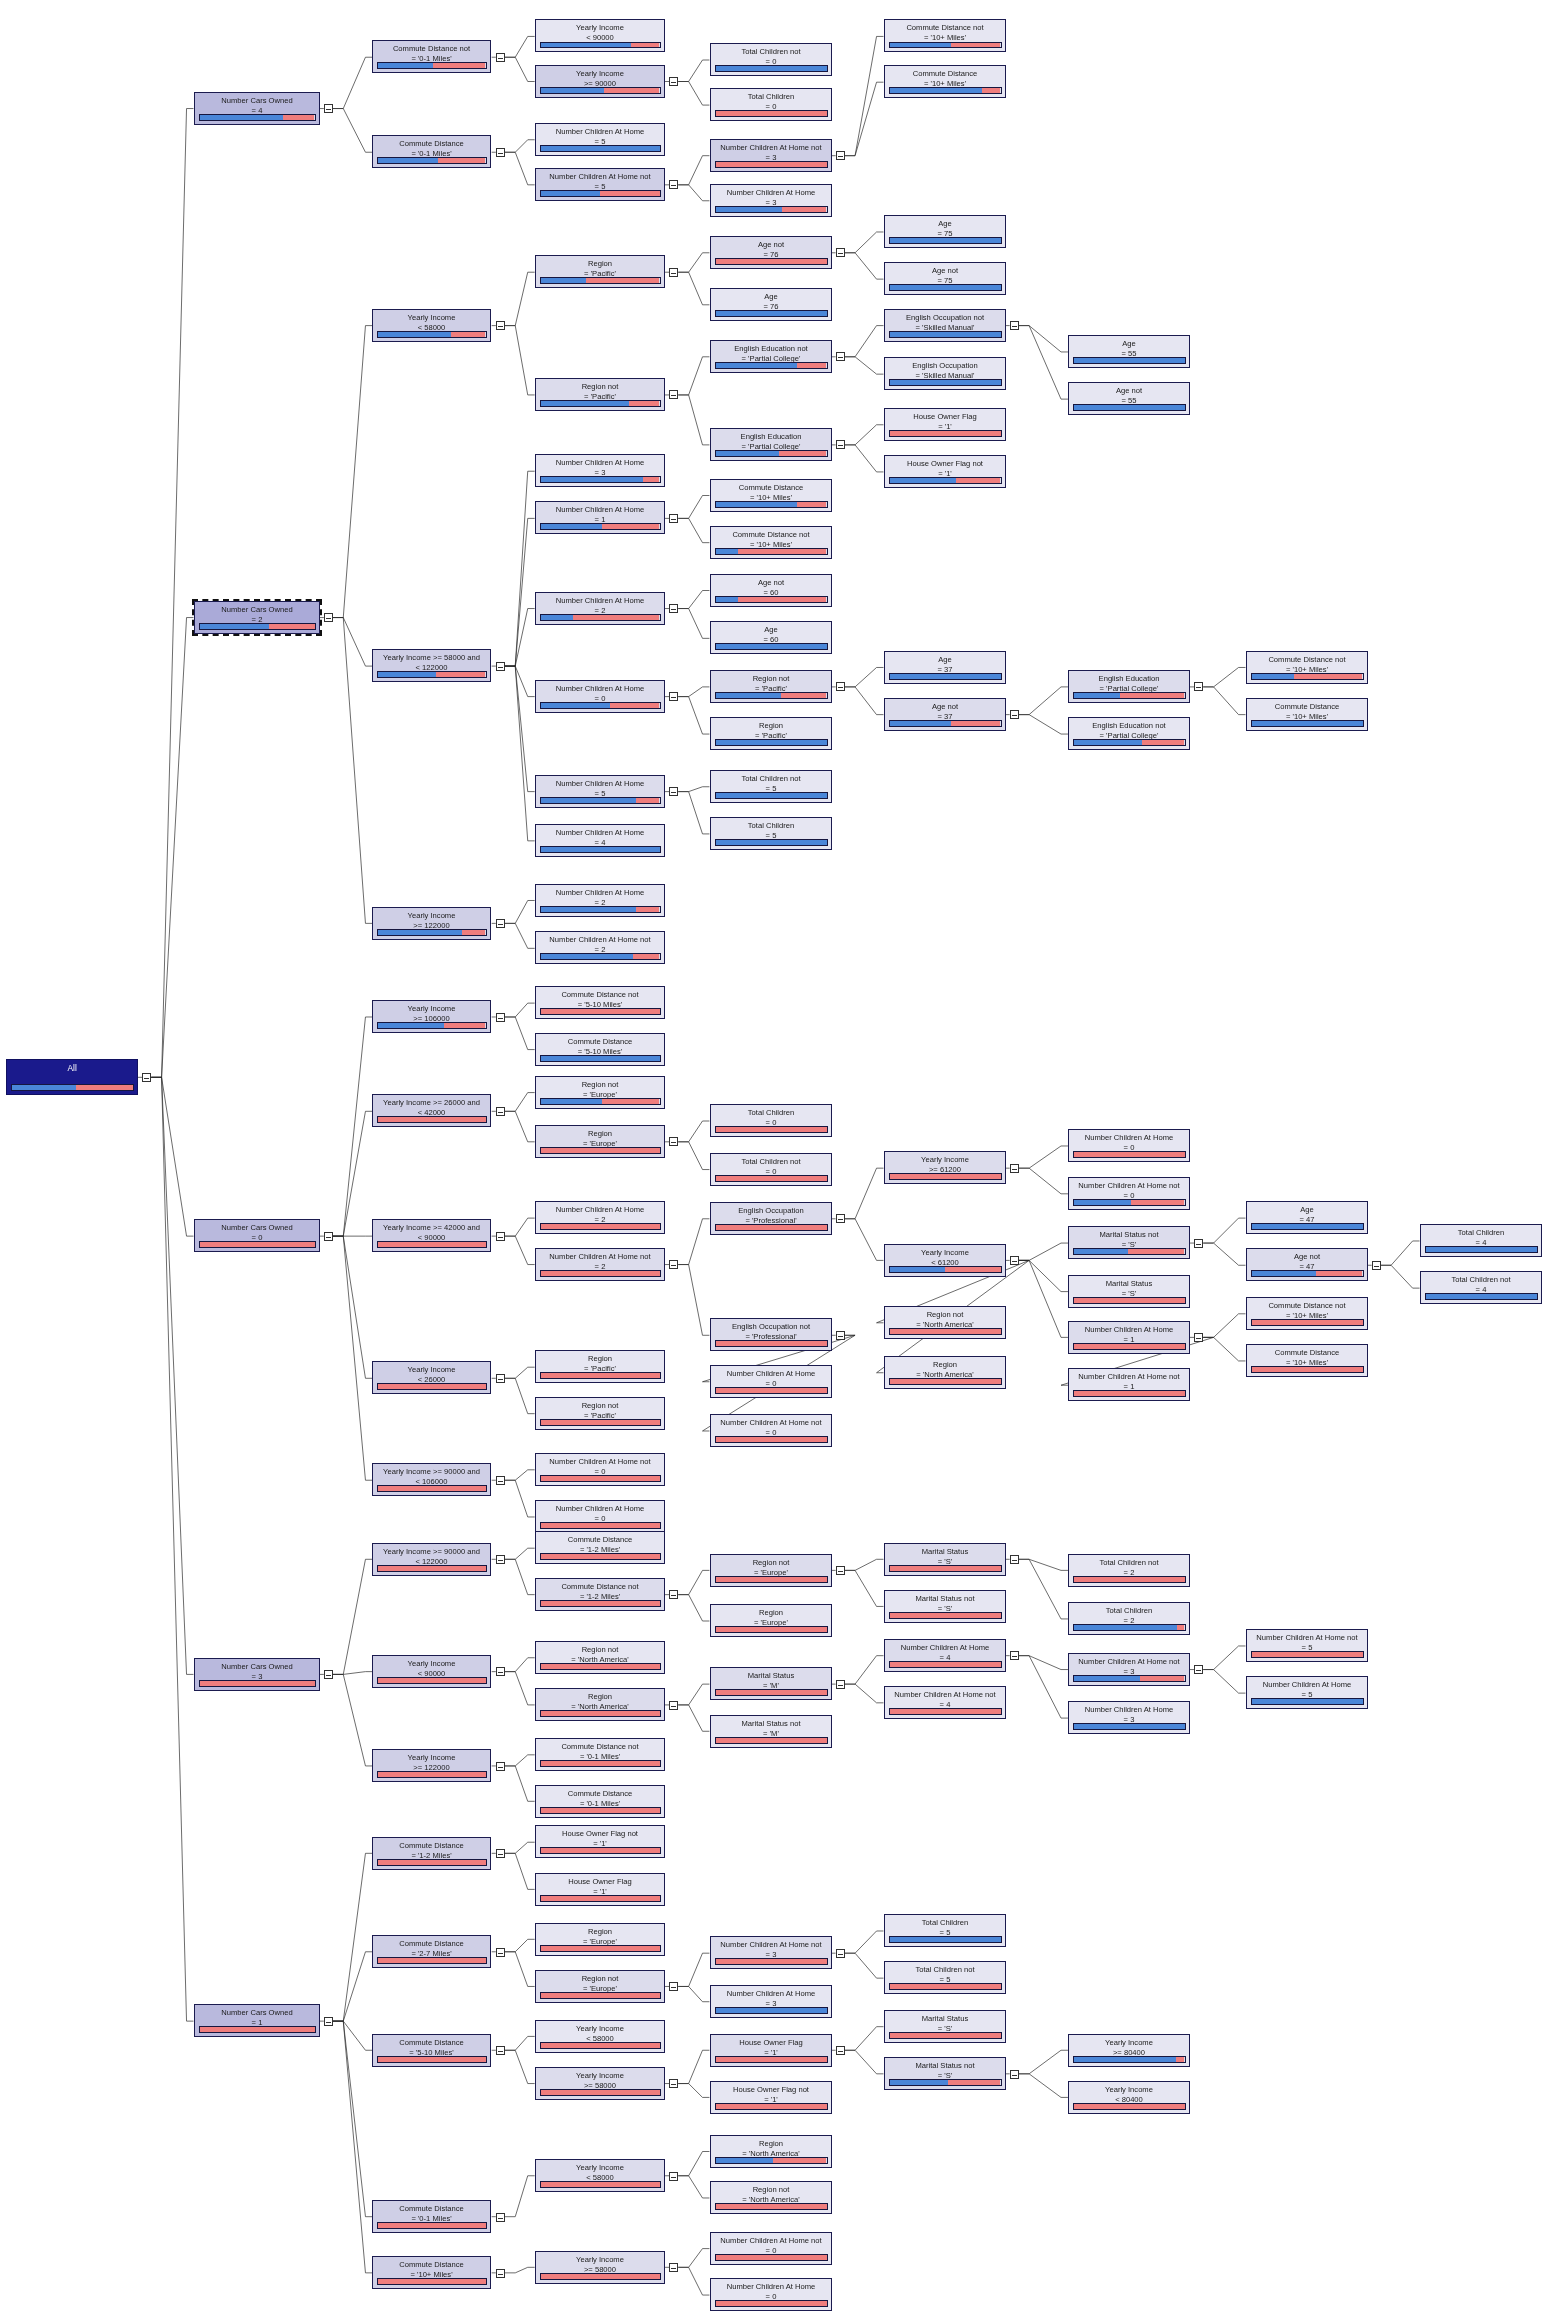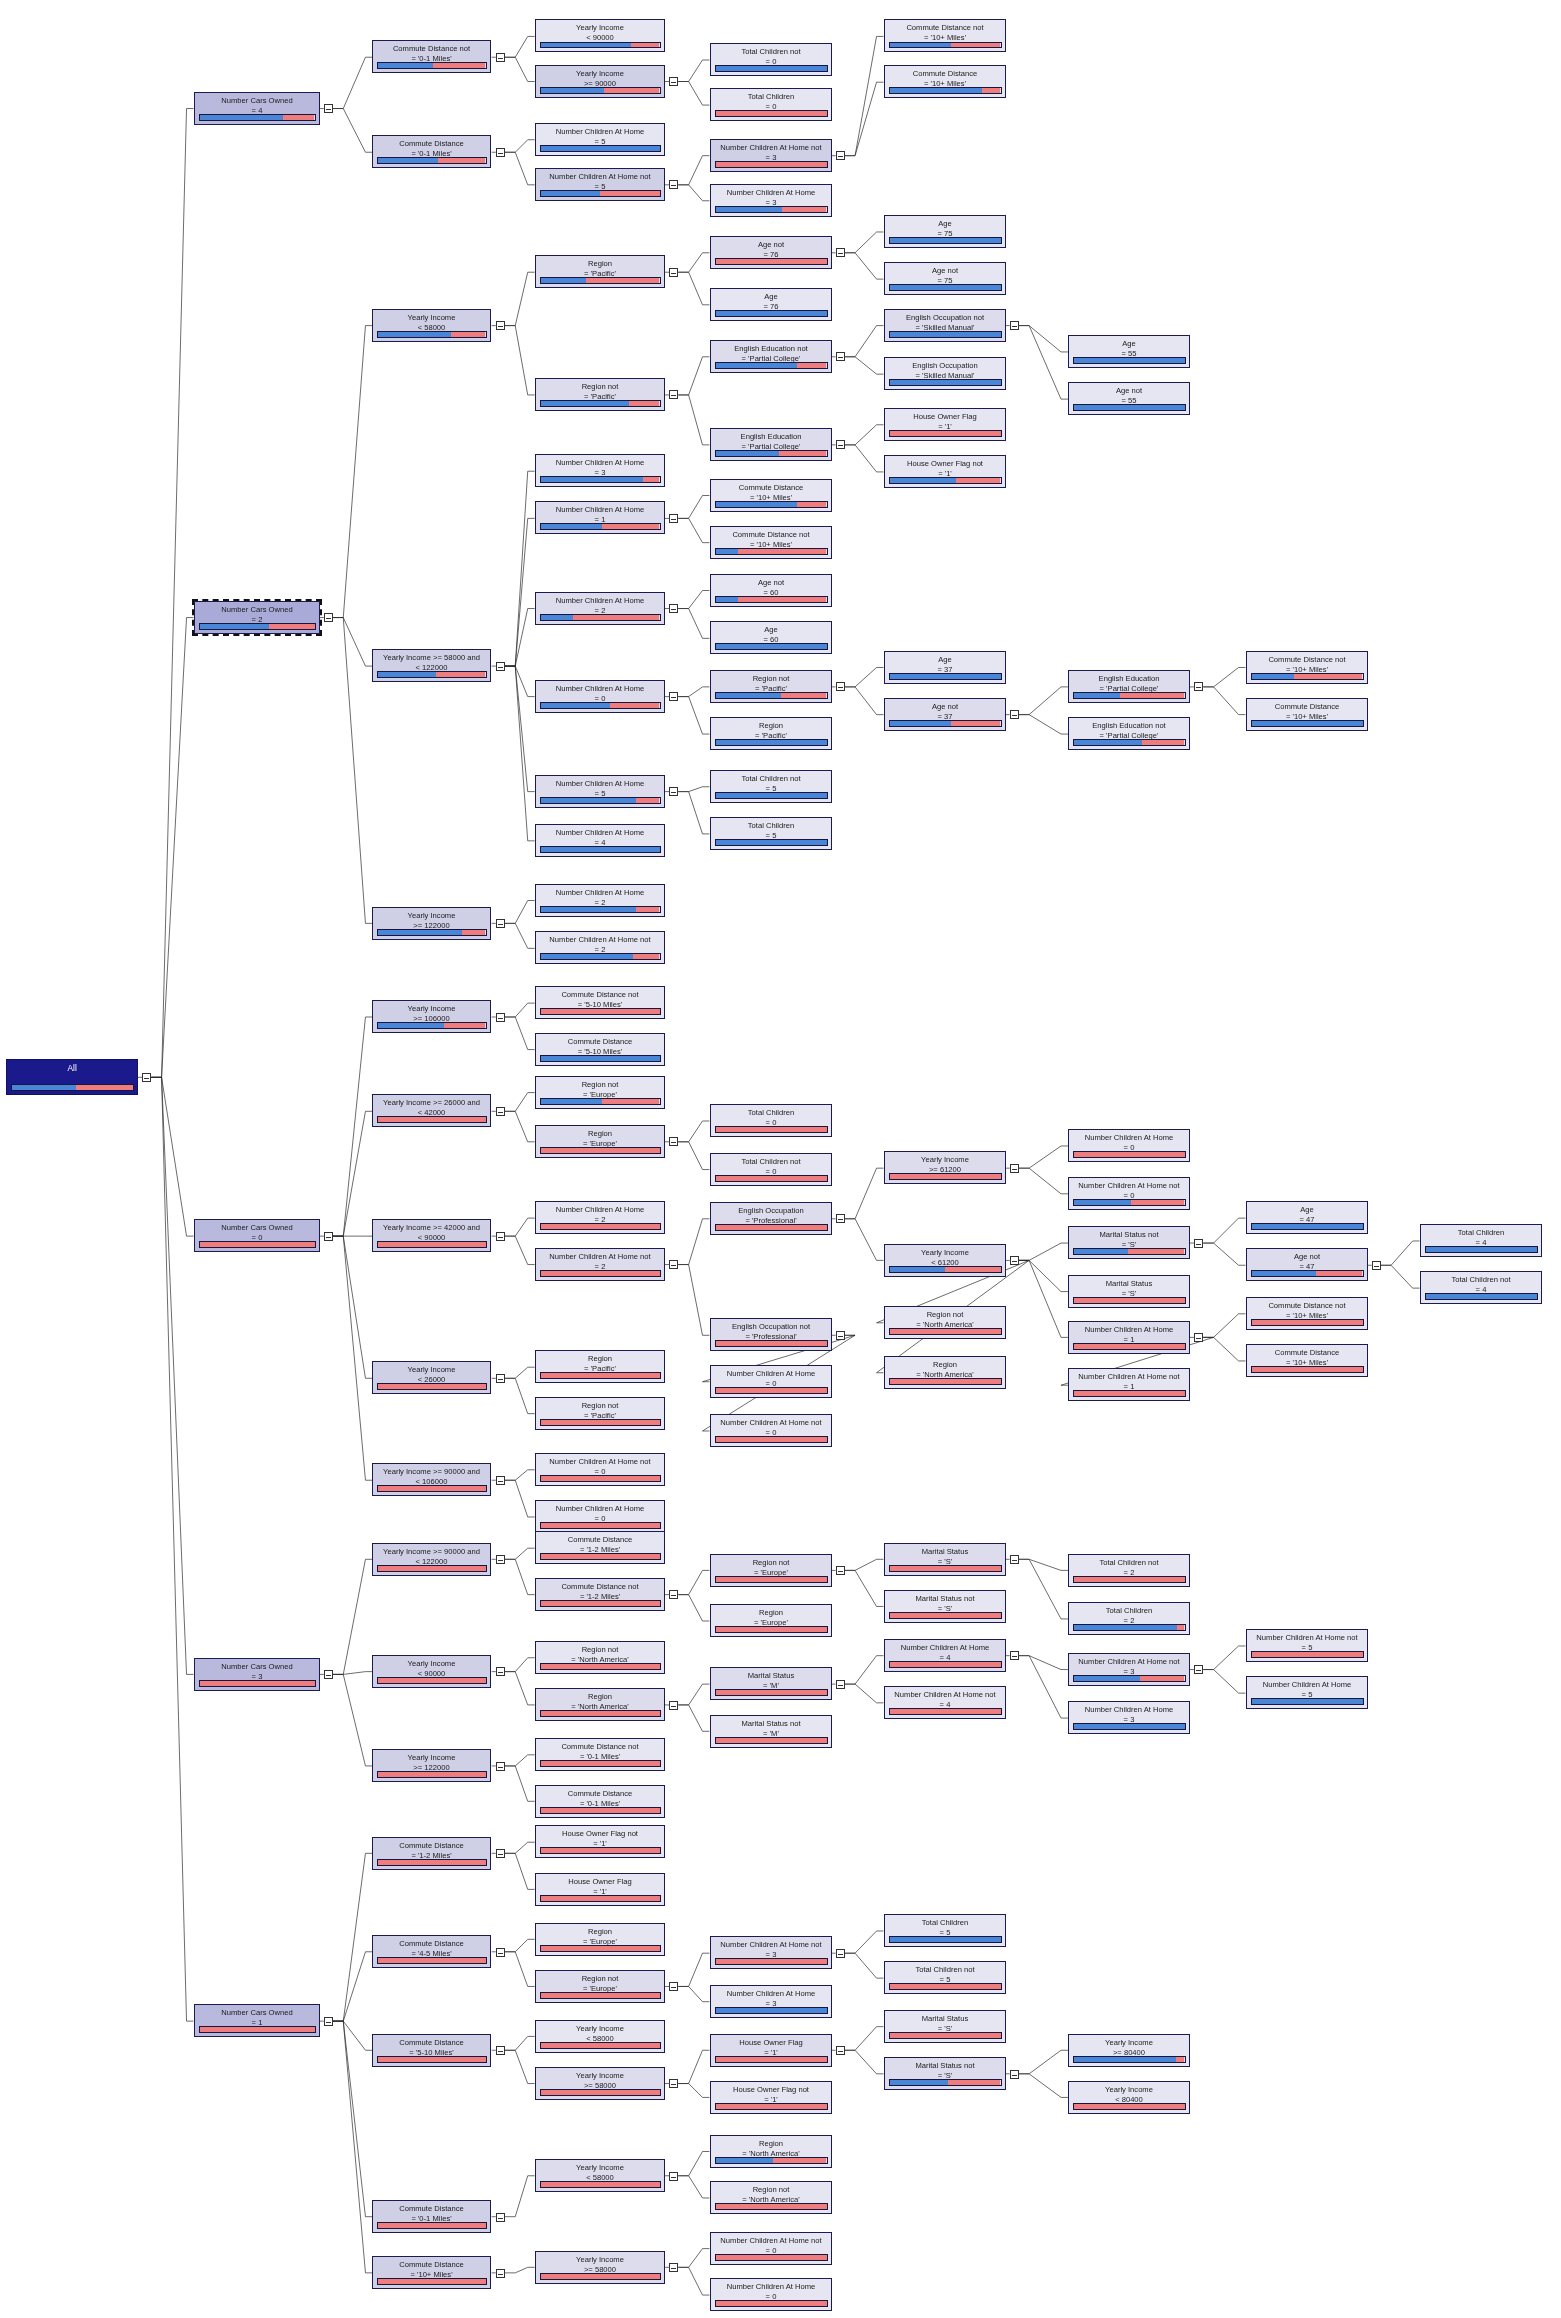--- a/index.html
+++ b/index.html
@@ -1387,21 +1387,21 @@
     </div>
     <div class="node lvl1" style="left: 372px; top: 1837px; width: 119px; height: 33px;">
       <div class="t1">Commute Distance</div>
       <div class="t2">= '1-2 Miles'</div>
       <div class="bar">
         <i style="background: rgb(239, 125, 125); width: 100%;"></i>
       </div>
     </div>
     <div class="node lvl1" style="left: 372px; top: 1935px; width: 119px; height: 33px;">
       <div class="t1">Commute Distance</div>
-      <div class="t2">= '4-5 Miles'</div>
+      <div class="t2">= '2-7 Miles'</div>
       <div class="bar">
         <i style="background: rgb(239, 125, 125); width: 100%;"></i>
       </div>
     </div>
     <div class="node lvl1" style="left: 372px; top: 2034px; width: 119px; height: 33px;">
       <div class="t1">Commute Distance</div>
       <div class="t2">= '5-10 Miles'</div>
       <div class="bar">
         <i style="background: rgb(239, 125, 125); width: 100%;"></i>
       </div>

